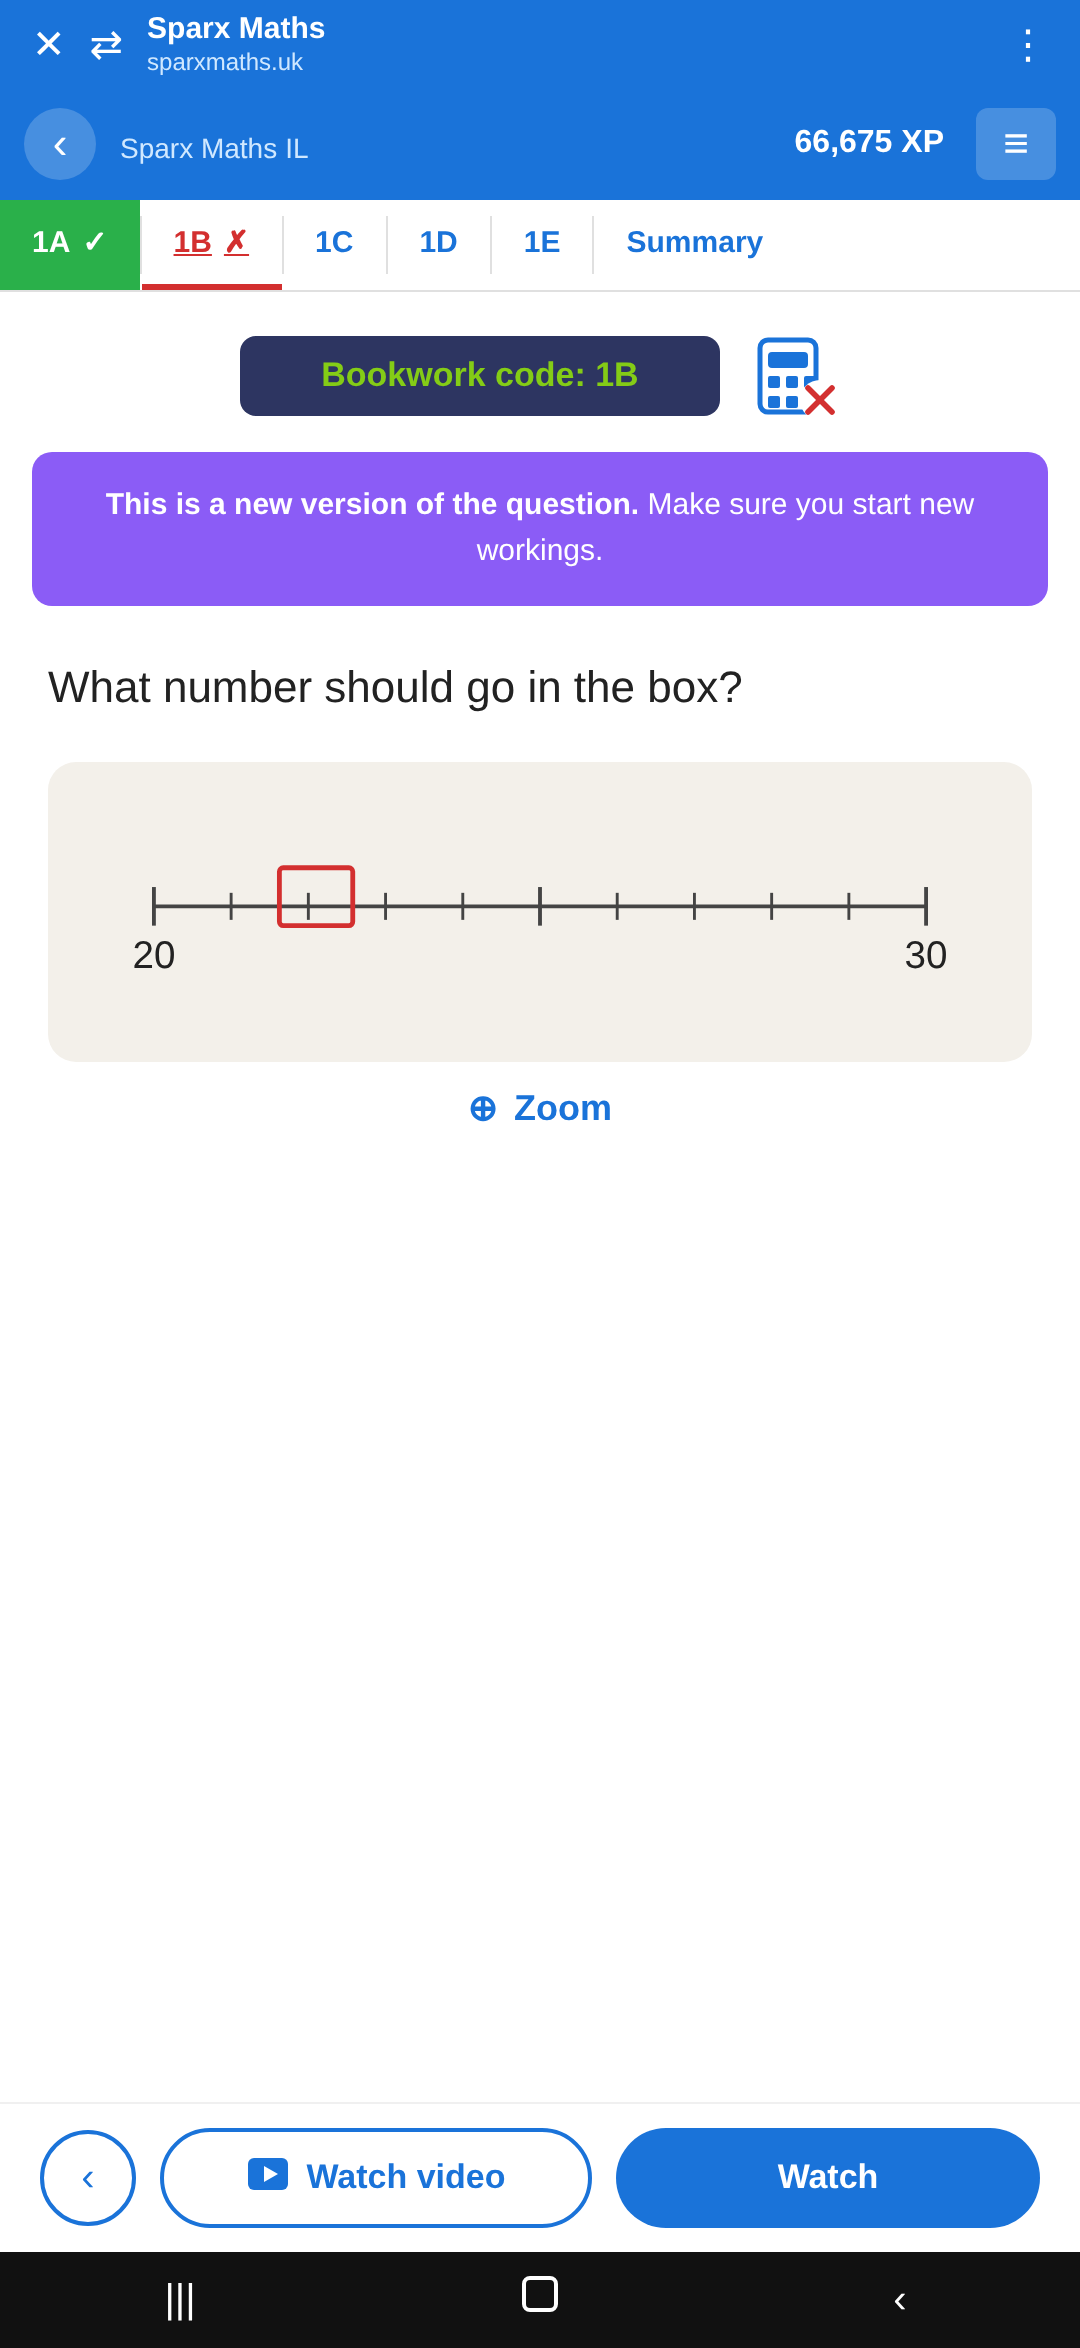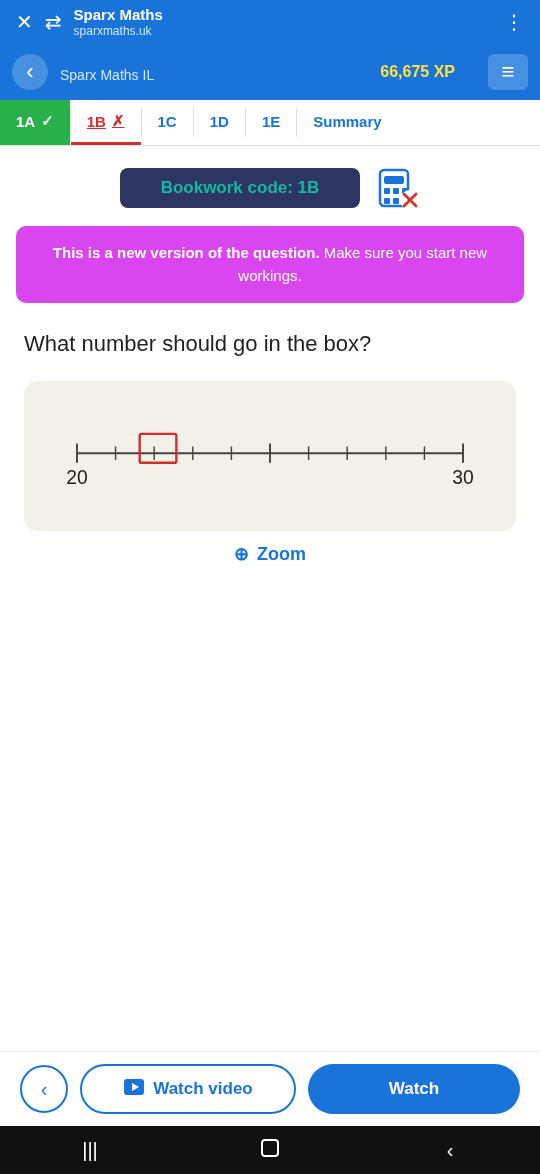--- a/index.html
+++ b/index.html
@@ -61,24 +61,24 @@
       font-weight: bold;
       color: #fff;
     }
     .top-nav .logo span {
       font-size: 14px;
       font-weight: normal;
       margin-left: 4px;
       color: #d0e8ff;
     }
     .top-nav .xp {
-      color: #fde047;
+      color: #ffffff;
       font-size: 16px;
       font-weight: bold;
-      margin-right: 25px;
+      margin-right: 8px;
     }
     .top-nav .nav-left {
       display: flex;
       align-items: center;
       gap: 8px;
     }
     .top-nav .nav-right {
       display: flex;
       align-items: center;
       gap: 8px;
@@ -169,36 +169,36 @@
     
     .bookwork-row {
       display: flex;
       align-items: center;
       gap: 16px;
       margin-bottom: 16px;
       justify-content: center;
     }
     .bookwork-code {
       background: #2d3561;
-      color: #14b8a6;
+      color: #84cc16;
       padding: 10px 41px;
       border-radius: 8px;
       font-size: 17px;
       font-weight: bold;
     }
     .calc-icon {
       font-size: 28px;
       display: flex;
       align-items: center;
       justify-content: center;
     }
 
     
     .alert-box {
-      background: #d946ef;
+      background: #8b5cf6;
       color: #fff;
       border-radius: 10px;
       padding: 16px 32px;
       font-size: 15px;
       text-align: center;
       margin-bottom: 28px;
       line-height: 1.5;
     }
     .alert-box strong {
       font-weight: bold;

